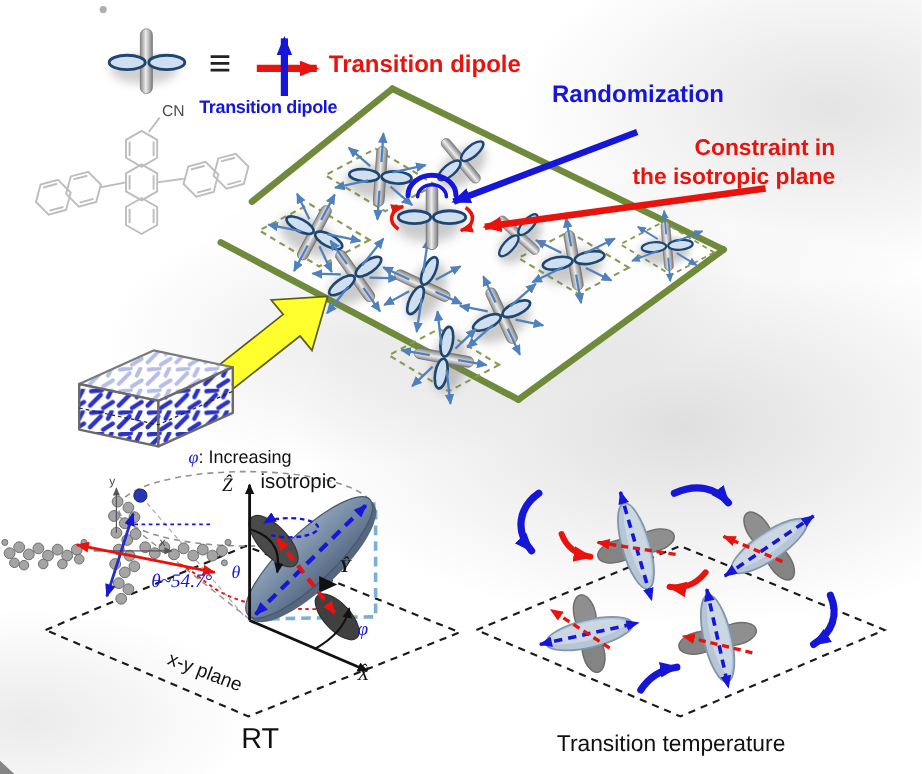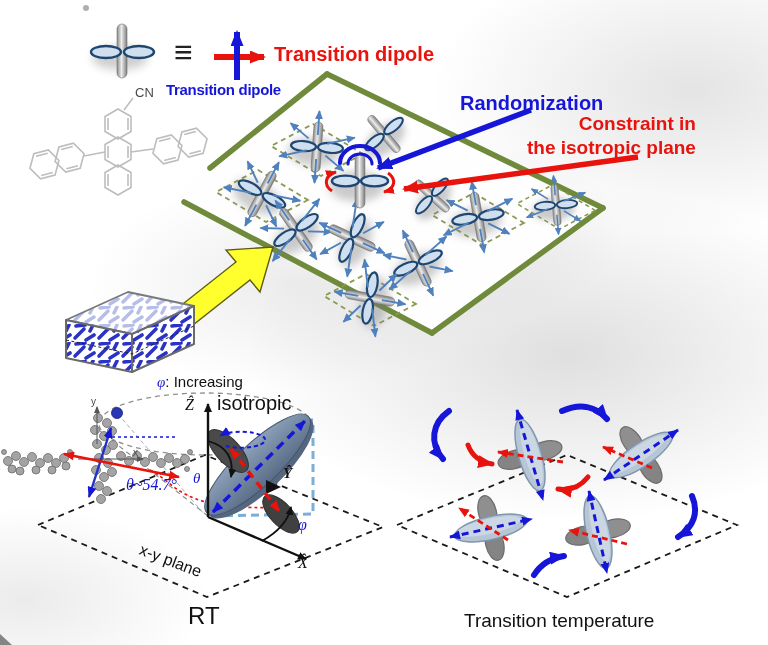--- a/index.html
+++ b/index.html
@@ -355,36 +355,36 @@
   </g>
 
   <polygon points="0,634 12,645 0,645" fill="#555" opacity="0.7"></polygon>
 </svg>
 
 <div class="lbl b" style="left:174px;top:34px;font-size:32px;color:#222;">≡</div>
 <div class="lbl b red" style="left:274px;top:43px;font-size:20px;">Transition dipole</div>
 <div class="lbl b blue" style="left:166px;top:81px;font-size:15px;letter-spacing:-0.3px;">Transition dipole</div>
 <div class="lbl gray" style="left:135px;top:85px;font-size:13px;">CN</div>
 
-<div class="lbl b blue" style="left:460px;top:92px;font-size:20px;">Randomization</div>
+<div class="lbl b blue" style="left:460px;top:68px;font-size:20px;">Randomization</div>
 <div class="lbl b red" style="left:527px;top:112px;font-size:19px;line-height:24px;text-align:right;">
   <span>Constraint in</span><br>
   <span>the isotropic plane</span>
 </div>
 
 <div class="lbl" style="left:157px;top:373px;font-size:15px;">
   <span class="blue it serif">φ</span><span>: Increasing</span>
 </div>
-<div class="lbl" style="left:217px;top:392px;font-size:20px;">isotropic</div>
+<div class="lbl" style="left:217px;top:392px;font-size:17px;">isotropic</div>
 <div class="lbl serif it" style="left:185px;top:396px;font-size:16px;">Ẑ</div>
 <div class="lbl serif it b" style="left:283px;top:465px;font-size:15px;">Ŷ</div>
 <div class="lbl serif it" style="left:298px;top:554px;font-size:16px;">X̂</div>
 <div class="lbl blue it serif" style="left:193px;top:470px;font-size:15px;">θ</div>
 <div class="lbl blue it serif" style="left:126px;top:476px;font-size:16px;">θ~54.7°</div>
 <div class="lbl blue it serif" style="left:298px;top:516px;font-size:16px;">φ</div>
 <div class="lbl" style="left:138px;top:552px;font-size:16px;transform:rotate(21deg);">x-y plane</div>
 <div class="lbl gray" style="left:91px;top:396px;font-size:10px;">y</div>
 <div class="lbl gray" style="left:133px;top:447px;font-size:10px;">x</div>
-<div class="lbl" style="left:188px;top:602px;font-size:24px;">RT</div>
+<div class="lbl" style="left:201px;top:602px;font-size:24px;">RT</div>
 
 <div class="lbl" style="left:464px;top:610px;font-size:19px;">Transition temperature</div>
 
 </div>
 
 </body></html>

